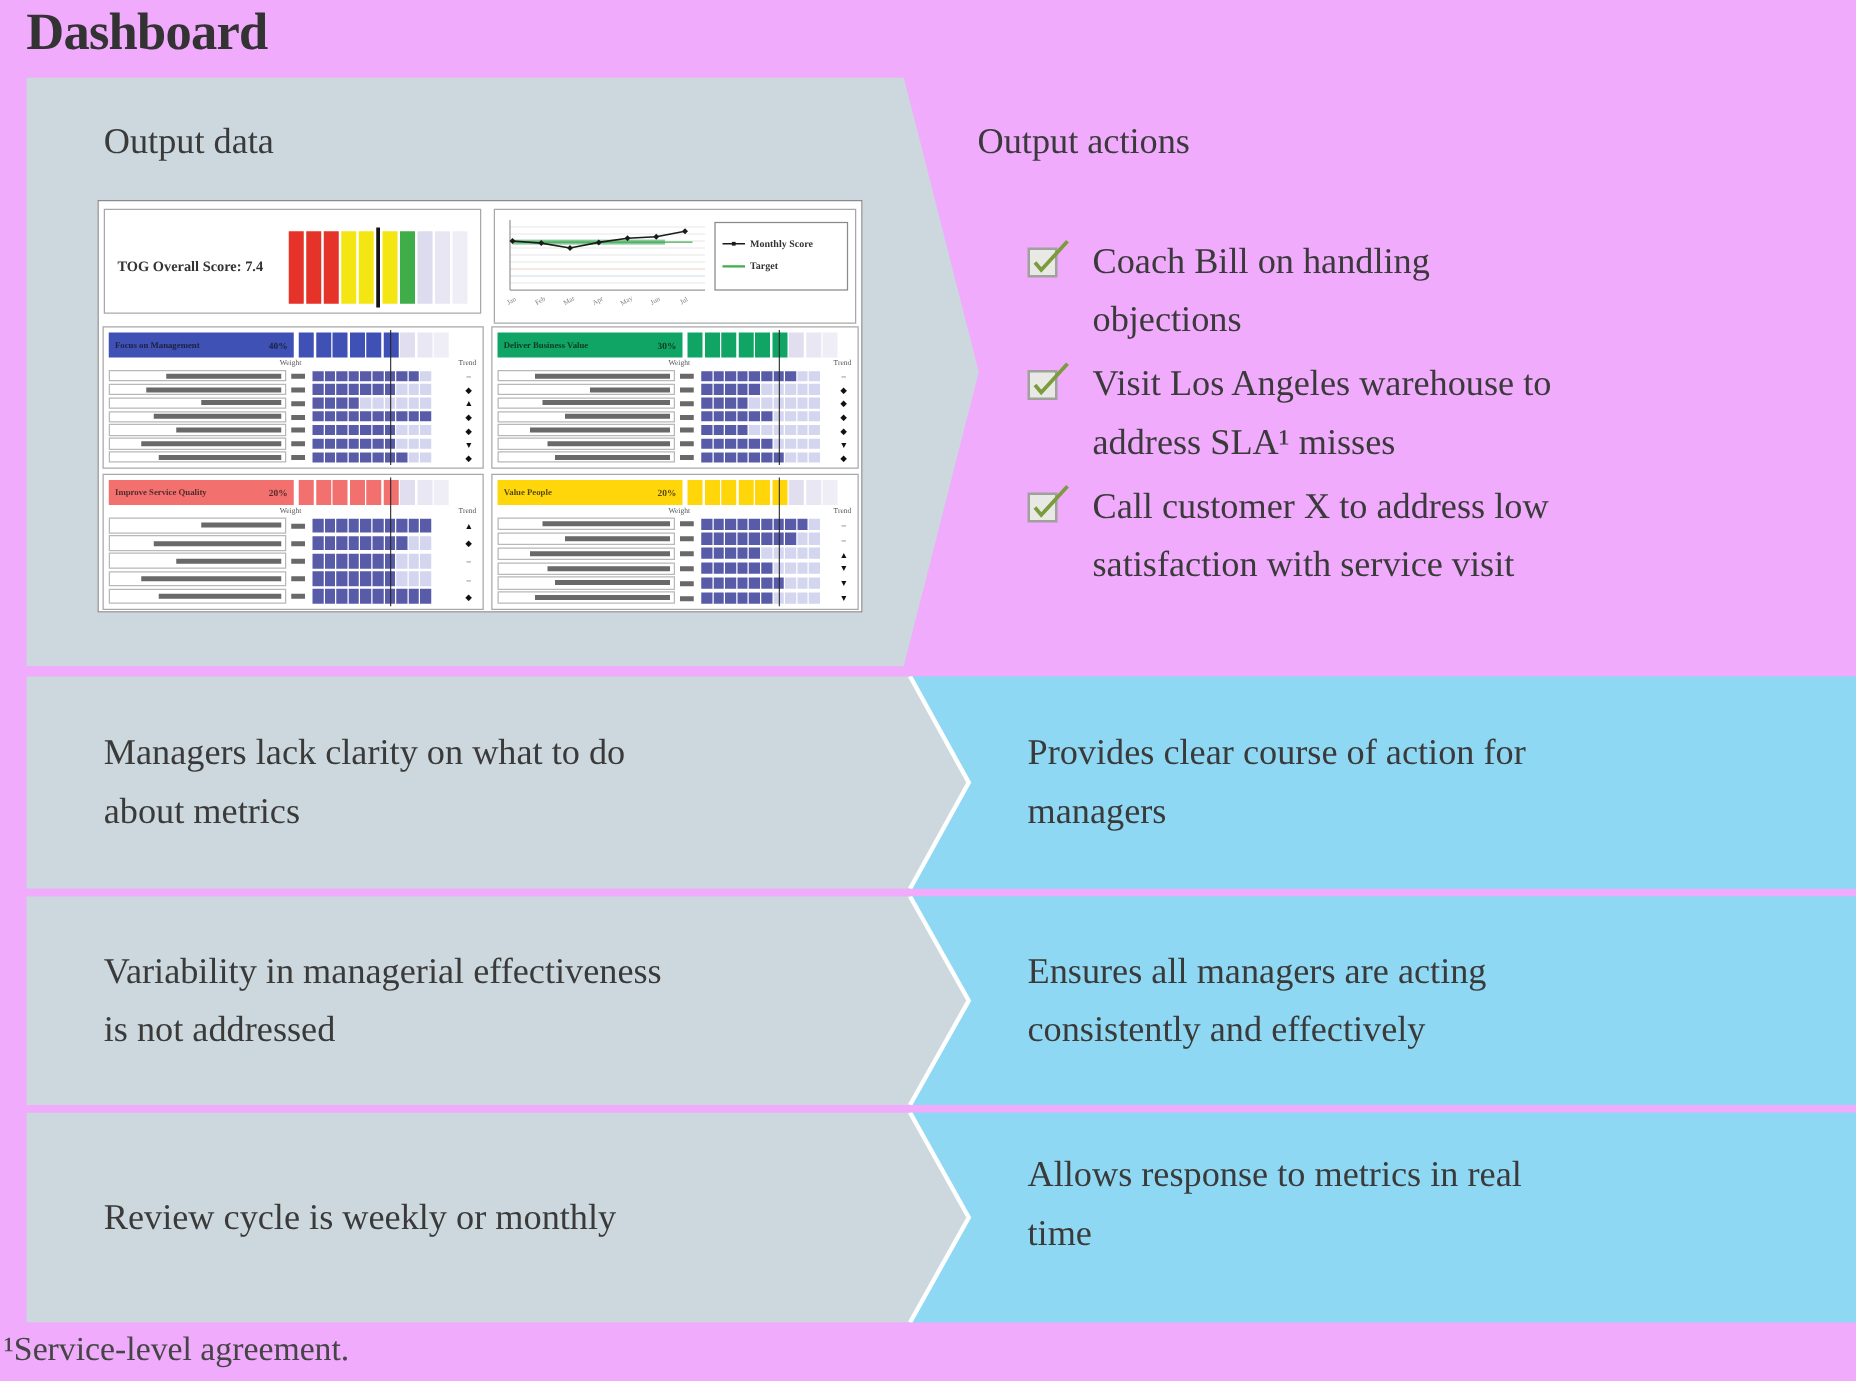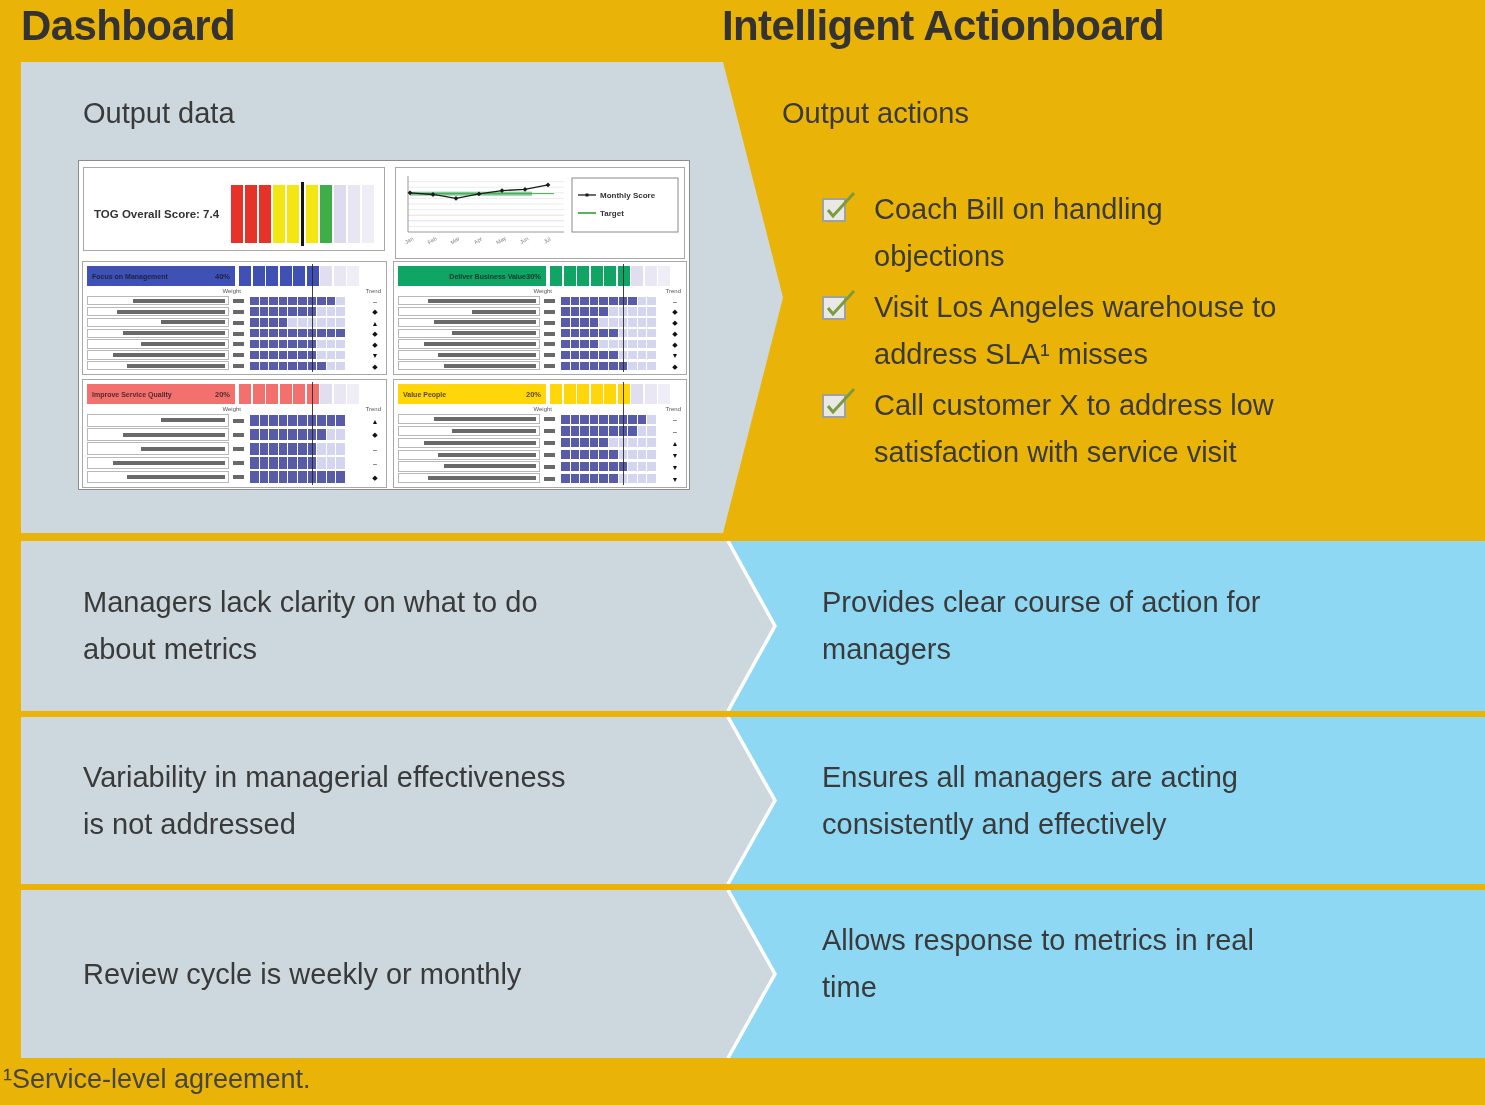--- a/index.html
+++ b/index.html
@@ -1,17 +1,17 @@
 <!DOCTYPE html>
 <html><head>
 <meta charset="utf-8">
 <style>
   html,body{margin:0;padding:0;background:#fff;}
-  #canvas{position:relative;width:1485px;height:1105px;overflow:hidden;background:#eab308;
-          font-family:Liberation Sans, sans-serif;color:#3a3a3a;}
+  #canvas{position:relative;width:1485px;height:1105px;overflow:hidden;background:#f0abfc;
+          font-family:Liberation Serif, serif;color:#3a3a3a;}
   .h-title{position:absolute;top:2px;font-size:42px;font-weight:bold;color:#333;letter-spacing:-0.6px;white-space:nowrap;}
   .shape{position:absolute;}
   .sec-label{position:absolute;font-size:29px;color:#3a3a3a;white-space:nowrap;}
   .blue-box{position:absolute;left:728px;width:757px;background:#8fd8f3;}
   .vbox{position:absolute;display:flex;align-items:center;}
   .txt{font-size:29px;line-height:47px;white-space:pre-line;color:#3a3a3a;}
   .action-item{display:flex;align-items:flex-start;margin-bottom:4px;}
   .cb{flex:0 0 auto;margin:4px 16px 0 0;}
   .ai-text{width:560px;}
   #actions{position:absolute;left:821px;top:186px;}
@@ -19,21 +19,20 @@
              border:1.5px solid #8b8b8b;box-sizing:border-box;}
   .mdp{position:absolute;background:#fff;border:1px solid #a8a8a8;box-sizing:border-box;}
   #footnote{position:absolute;left:3px;top:1064px;font-size:27px;color:#454545;}
 </style>
 </head>
 <body>
 
 <div id="canvas">
 
   <div class="h-title" style="left:21px">Dashboard</div>
-  <div class="h-title" style="left:722px">Intelligent Actionboard</div>
 
   <svg class="shape" style="left:21px;top:62px" width="766" height="471">
     <polygon points="0,0 702,0 762,235.5 702,471 0,471" fill="#ccd8dd"></polygon>
   </svg>
   <div class="sec-label" style="left:83px;top:97px">Output data</div>
   <div id="mini-dash">
       <div class="mdp" style="left:4px;top:6px;width:302px;height:84px">
         <div style="position:absolute;left:10px;top:0;height:92px;display:flex;align-items:center;font-size:11.5px;font-weight:bold;color:#333;">TOG Overall Score: 7.4</div>
         <div style="position:absolute;right:10px;top:13px;height:66px;display:flex;gap:2px;align-items:center;">
           <div style="width:12px;height:58px;background:#e63329;opacity:1"></div>
@@ -218,21 +217,21 @@
           <div style="width:8.6px;height:8.357142857142858px;background:#585ca8"></div>
           <div style="width:8.6px;height:8.357142857142858px;background:#585ca8"></div>
           <div style="width:8.6px;height:8.357142857142858px;background:#585ca8"></div>
           <div style="width:8.6px;height:8.357142857142858px;background:#d4d5ee"></div>
           <div style="width:8.6px;height:8.357142857142858px;background:#d4d5ee"></div>
         </div>
         <div style="position:absolute;right:3px;top:99.14285714285714px;width:16px;height:10.857142857142858px;display:flex;align-items:center;justify-content:center;font-size:7px;color:#111;">◆</div>
         <div style="position:absolute;left:229px;top:2px;width:1.3px;height:108px;background:#222;opacity:.85;"></div>
       </div>
       <div class="mdp" style="left:314px;top:100px;width:294px;height:114px">
-        <div style="position:absolute;left:4px;top:4px;width:148px;height:20px;background:#10a564;display:flex;align-items:center;justify-content:flex-end;padding:0 5px;box-sizing:border-box;">
+        <div style="position:absolute;left:4px;top:4px;width:148px;height:20px;background:#10a564;display:flex;align-items:center;justify-content:space-between;padding:0 5px;box-sizing:border-box;">
           <span style="font-size:7px;font-weight:bold;color:rgba(15,15,15,.72);white-space:nowrap;">Deliver Business Value</span>
           <span style="font-size:7.5px;font-weight:bold;color:rgba(15,15,15,.72);">30%</span>
         </div>
         <div style="position:absolute;left:156px;top:4px;height:20px;display:flex;gap:1.5px;align-items:center;">
           <div style="width:12px;height:20px;background:#10a564;opacity:1"></div>
           <div style="width:12px;height:20px;background:#10a564;opacity:1"></div>
           <div style="width:12px;height:20px;background:#10a564;opacity:1"></div>
           <div style="width:12px;height:20px;background:#10a564;opacity:1"></div>
           <div style="width:12px;height:20px;background:#10a564;opacity:1"></div>
           <div style="width:12px;height:20px;background:#10a564;opacity:1"></div>

